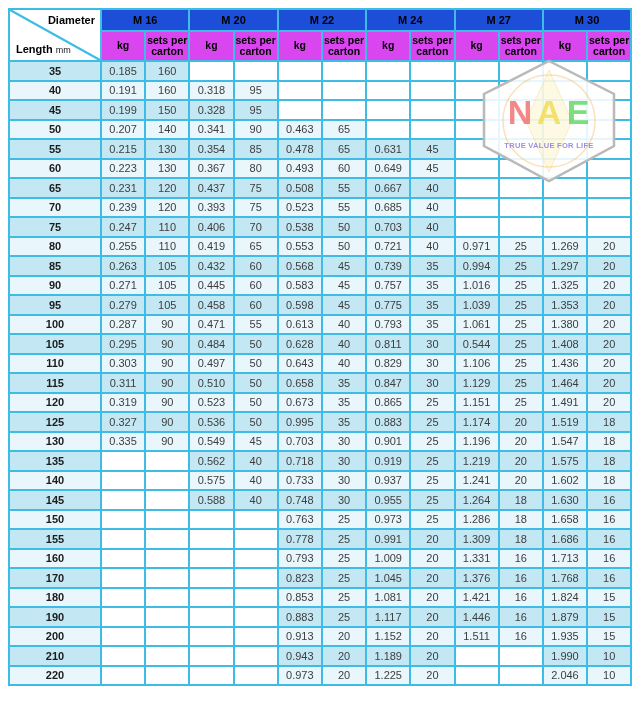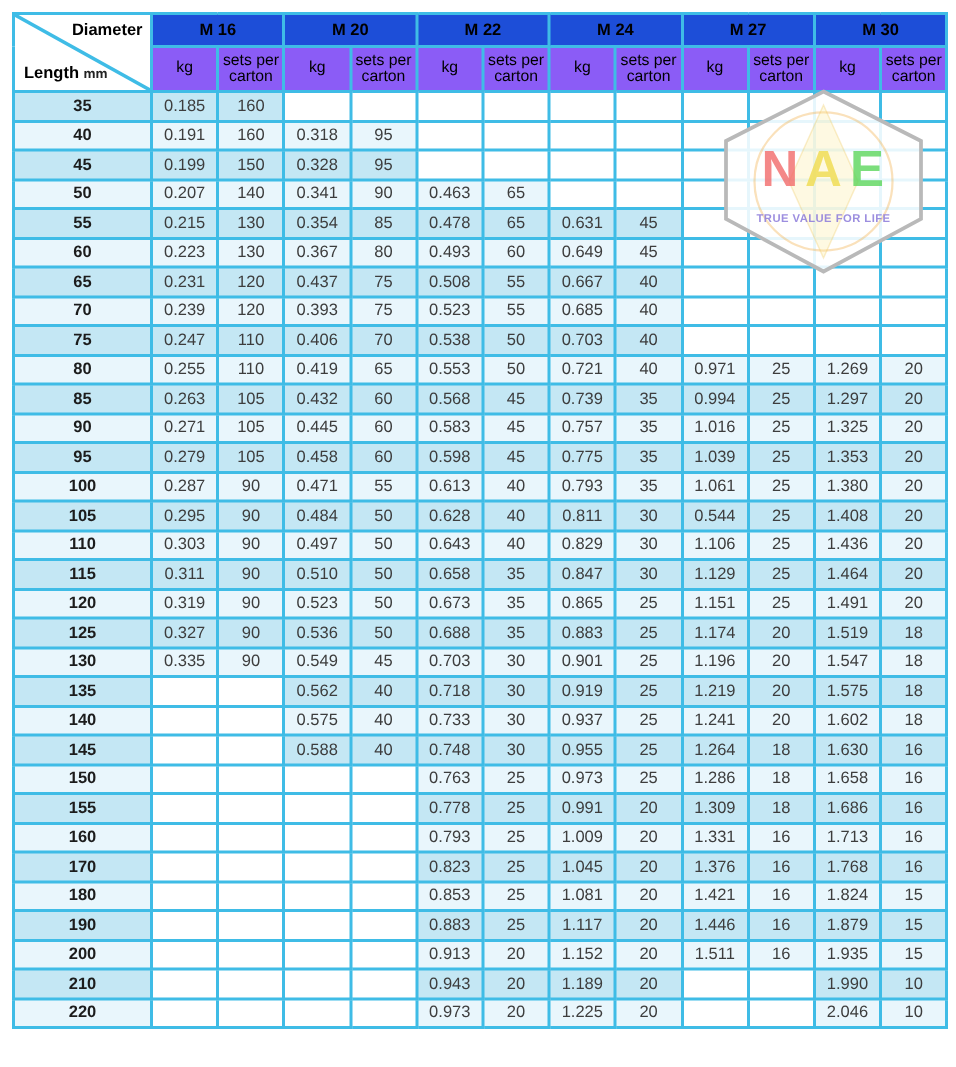--- a/index.html
+++ b/index.html
@@ -17,36 +17,36 @@
   table.wt th, table.wt td{
     border:2px solid #3fbce6;
     padding:0;margin:0;
     font-family:"Liberation Sans",sans-serif;
   }
   th.grp{
     height:20px;background:#1d4ed8;
     font-size:11px;font-weight:bold;color:#000;text-align:center;
   }
   th.sub{
-    height:28px;background:#8b5cf6;
-    font-size:10.5px;line-height:1.08;font-weight:normal;color:#000;text-align:center;
+    height:28px;background:#d946ef;
+    font-size:10.5px;line-height:1.08;font-weight:bold;color:#000;text-align:center;
   }
   th.diag{
     background:#ffffff;position:relative;overflow:hidden;
   }
   th.diag svg.diagline{position:absolute;left:0;top:0;width:100%;height:100%;}
   th.diag .diam{
     position:absolute;top:4px;right:5px;
     font-size:11px;font-weight:bold;color:#000;
   }
   th.diag .lenlab{
     position:absolute;bottom:5px;left:6px;
     font-size:11px;font-weight:bold;color:#000;
   }
-  th.diag .lenlab .unit{font-weight:bold;font-size:9px;color:#222;}
+  th.diag .lenlab .unit{font-weight:normal;font-size:9px;color:#222;}
 
   tbody tr{height:19.5px;}
   td.len{
     font-size:11px;font-weight:bold;color:#1c1c1c;
     text-align:center;padding-left:14px;
   }
   td.val{
     font-size:11px;color:#3d3d3d;text-align:center;
   }
   .dark{background:#c4e7f4;}
@@ -386,21 +386,21 @@
           <td class="val light">25</td>
           <td class="val light">1.491</td>
           <td class="val light">20</td>
         </tr>
         <tr>
           <td class="len dark">125</td>
           <td class="val dark">0.327</td>
           <td class="val dark">90</td>
           <td class="val dark">0.536</td>
           <td class="val dark">50</td>
-          <td class="val dark">0.688</td>
+          <td class="val dark">0.995</td>
           <td class="val dark">35</td>
           <td class="val dark">0.883</td>
           <td class="val dark">25</td>
           <td class="val dark">1.174</td>
           <td class="val dark">20</td>
           <td class="val dark">1.519</td>
           <td class="val dark">18</td>
         </tr>
         <tr>
           <td class="len light">130</td>

